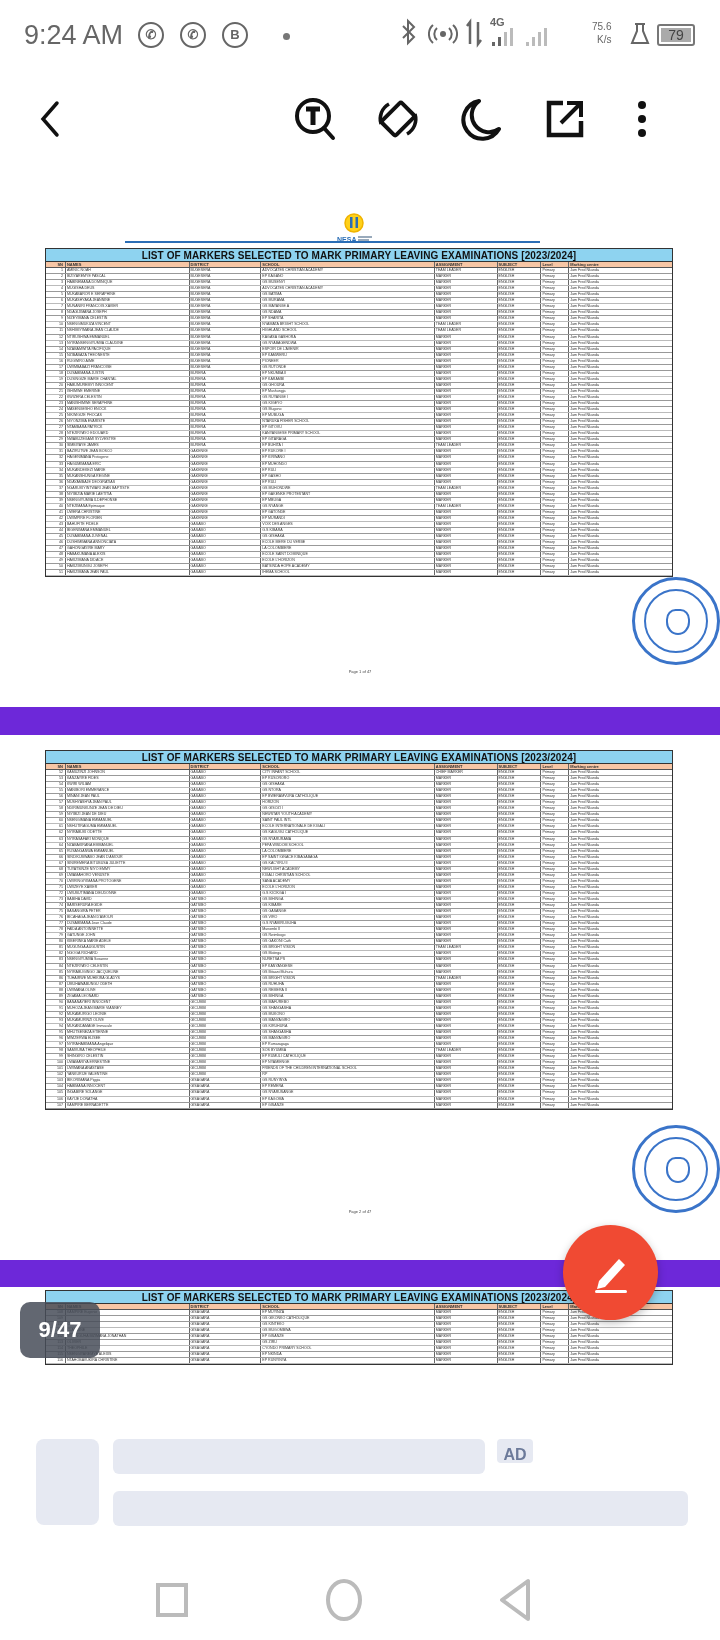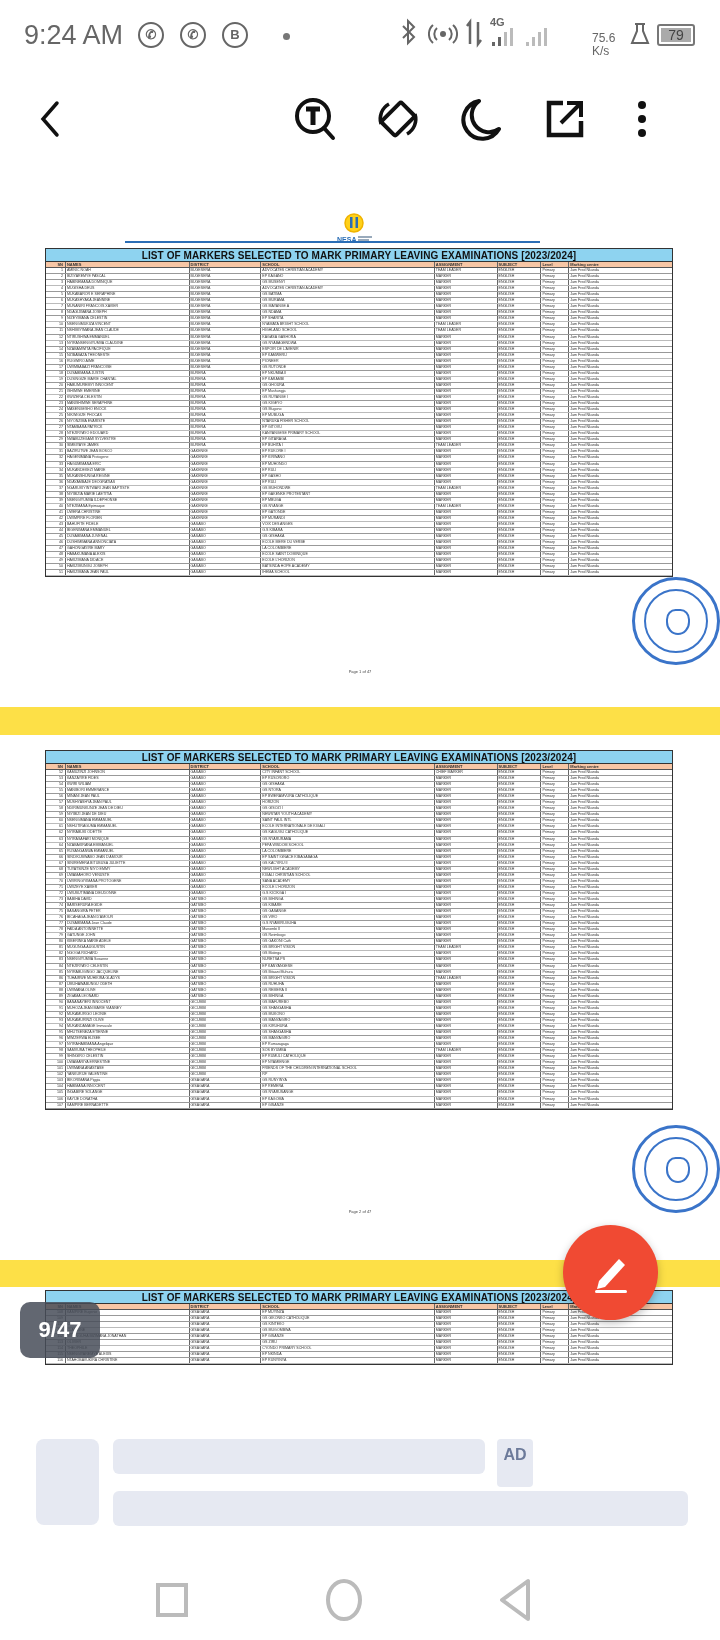--- a/index.html
+++ b/index.html
@@ -4,26 +4,26 @@
 <style>
   * { box-sizing: border-box; margin: 0; padding: 0; }
   html, body { width: 720px; height: 1640px; overflow: hidden; background: #ffffff; font-family: "Liberation Sans", sans-serif; }
   .statusbar { position: absolute; top: 0; left: 0; width: 632px; height: 72px; background: #fff; color: #666; }
   .sb-time { position: absolute; left: 24px; top: 20px; font-size: 27px; color: #666; font-family: "Liberation Sans", sans-serif; }
   .sb-app { position: absolute; top: 22px; width: 26px; height: 26px; border: 2.5px solid #666; border-radius: 50%; font-size: 13px; font-weight: bold; color: #666; text-align: center; line-height: 21px; }
   .sb-dot { position: absolute; left: 283px; top: 33px; width: 7px; height: 7px; background: #777; border-radius: 50%; }
   .sb-right { position: absolute; top: 18px; color: #666; font-size: 22px; }
   .battery { position: absolute; left: 657px; top: 24px; width: 38px; height: 22px; border: 2px solid #777; border-radius: 3px; }
   .battery-fill { position: absolute; left: 2px; top: 2px; width: 30px; height: 14px; background: #aaa; font-size: 14px; color: #444; text-align: center; line-height: 15px; }
-  .speed { position: absolute; left: 592px; top: 20px; font-size: 12px; color: #666; text-align: left; line-height: 13px; margin-top: 12px; }
+  .speed { position: absolute; left: 592px; top: 20px; font-size: 10px; color: #666; text-align: right; line-height: 13px; }
 
   .toolbar { position: absolute; top: 72px; left: 0; width: 720px; height: 100px; background: #fff; }
   .tb-btn { position: absolute; top: 22px; width: 50px; height: 50px; display: flex; align-items: center; justify-content: center; }
 
-  .doc-area { position: absolute; top: 172px; left: 0; width: 720px; height: 1380px; background: #fde047; overflow: hidden; }
+  .doc-area { position: absolute; top: 172px; left: 0; width: 720px; height: 1380px; background: #6d28d9; overflow: hidden; }
   .page { position: absolute; left: 0; width: 720px; background: #fff; }
   .page1 { top: 0; height: 535px; }
   .page2 { top: 563px; height: 525px; }
   .page3 { top: 1115px; height: 300px; }
 
   .logo { position: absolute; left: 329px; top: 40px; width: 50px; height: 36px; }
   .logo-line { position: absolute; left: 125px; top: 69px; width: 415px; height: 2px; background: #2a6db5; }
 
   .sheet { position: absolute; left: 45px; width: 628px; border: 1px solid #333; font-size: 3.6px; color: #333; }
   .sheet-title { height: 13px; background: #8ed3f0; border-bottom: 1px solid #333; text-align: center; font-size: 10px; font-weight: bold; color: #111; line-height: 13px; letter-spacing: 0.1px; }
@@ -45,21 +45,21 @@
   .stamp { position: absolute; width: 88px; height: 88px; border-radius: 50%; border: 3px solid #3a74c9; background: rgba(255,255,255,0.6); }
   .stamp-inner { position: absolute; left: 9px; top: 9px; width: 64px; height: 64px; border-radius: 50%; border: 2px solid #3a74c9; }
   .stamp-core { position: absolute; left: 20px; top: 18px; width: 24px; height: 26px; border: 2px solid #3a74c9; border-radius: 40% 40% 50% 50%; }
 
   .page-indicator { position: absolute; left: 20px; top: 1302px; width: 80px; height: 56px; background: rgba(70,76,88,0.85); border-radius: 10px; color: #fff; font-size: 22px; font-weight: bold; text-align: center; line-height: 56px; }
   .fab { position: absolute; left: 563px; top: 1225px; width: 95px; height: 95px; border-radius: 50%; background: #f04a33; box-shadow: 0 3px 8px rgba(0,0,0,0.25); display: flex; align-items: center; justify-content: center; }
 
   .ad { position: absolute; top: 1395px; left: 0; width: 720px; height: 100px; background: #fff; }
   .ad-thumb { position: absolute; left: 36px; top: 44px; width: 63px; height: 86px; background: #e6e9f2; border-radius: 8px; }
   .ad-line1 { position: absolute; left: 113px; top: 44px; width: 372px; height: 35px; background: #e6e9f2; border-radius: 6px; }
-  .ad-badge { position: absolute; left: 497px; top: 44px; width: 36px; height: 48px; background: #e6e9f2; border-radius: 4px; color: #6c7a9a; font-size: 16px; font-weight: bold; text-align: center; line-height: 32px; }
+  .ad-badge { position: absolute; left: 497px; top: 44px; width: 36px; height: 24px; background: #e6e9f2; border-radius: 4px; color: #6c7a9a; font-size: 16px; font-weight: bold; text-align: center; line-height: 32px; }
   .ad-line2 { position: absolute; left: 113px; top: 96px; width: 575px; height: 35px; background: #e6e9f2; border-radius: 6px; }
   .navbar { position: absolute; top: 1560px; left: 0; width: 720px; height: 80px; background: #fff; }
   .nav-btn { position: absolute; top: 10px; width: 60px; height: 60px; display: flex; align-items: center; justify-content: center; }
 </style>
 </head>
 <body>
 
 <div class="statusbar">
   <span class="sb-time">9:24 AM</span>
   <span class="sb-app" style="left:138px;">✆</span>

